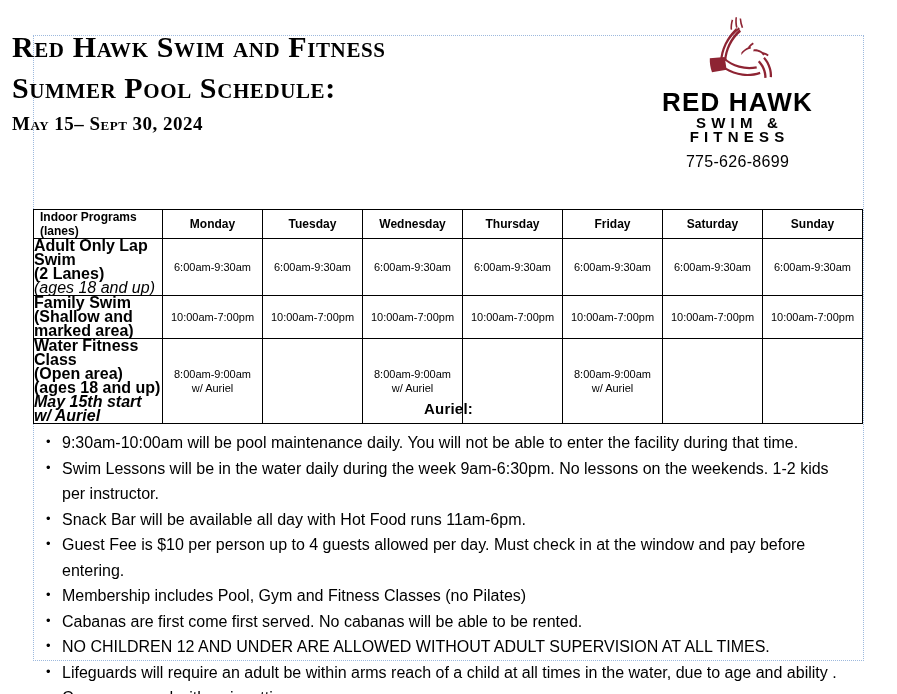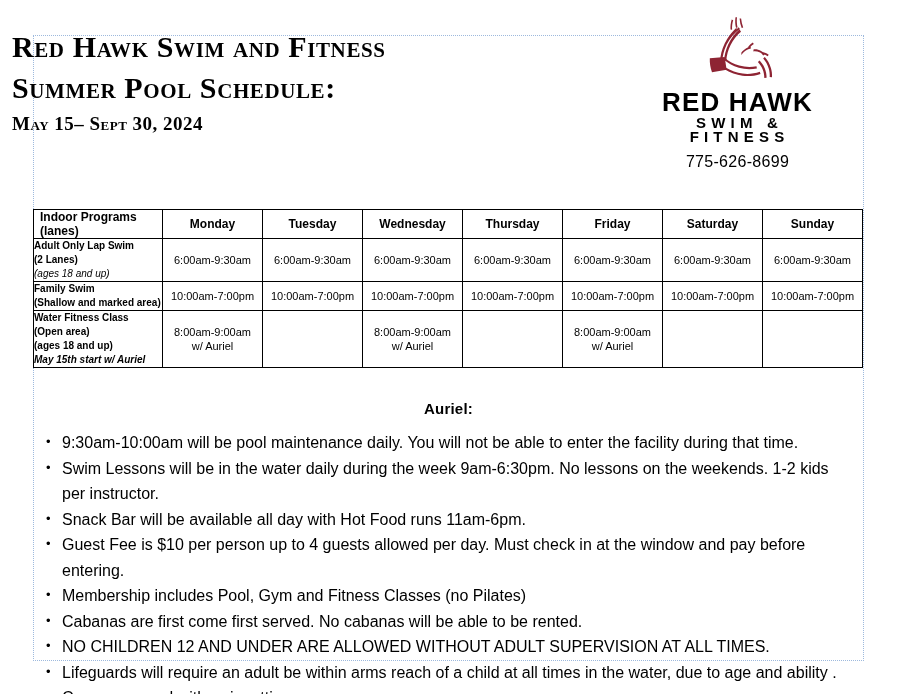--- a/index.html
+++ b/index.html
@@ -122,21 +122,21 @@
     height: 20px;
     padding: 1px 2px;
   }
   th.col-head.prog {
     text-align: left;
     padding-left: 6px;
   }
   td.prog-cell {
     text-align: left;
     padding: 4px 4px 4px 6px;
-    font-size: 10px;
+    font-size: 16px;
     font-weight: bold;
     line-height: 14px;
   }
   td.prog-cell .note-it {
     font-style: italic;
     font-weight: normal;
   }
   td.prog-cell .note-bi {
     font-style: italic;
     font-weight: bold;

